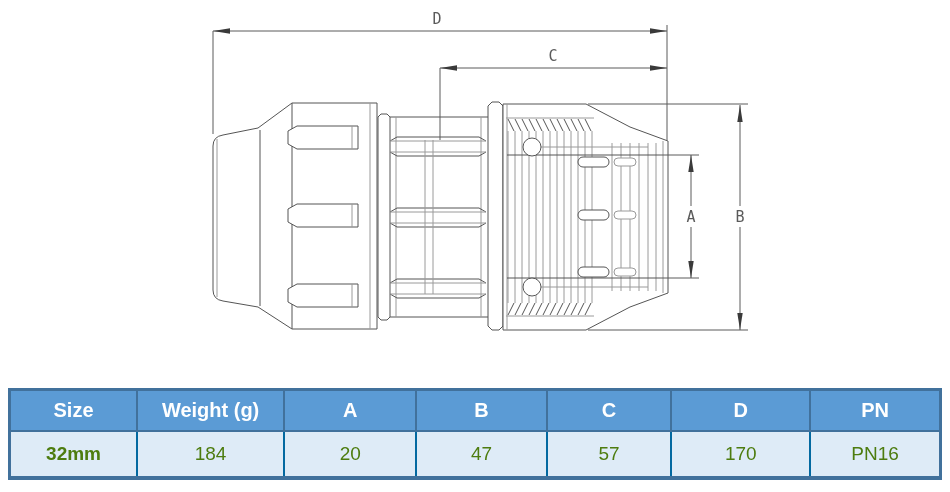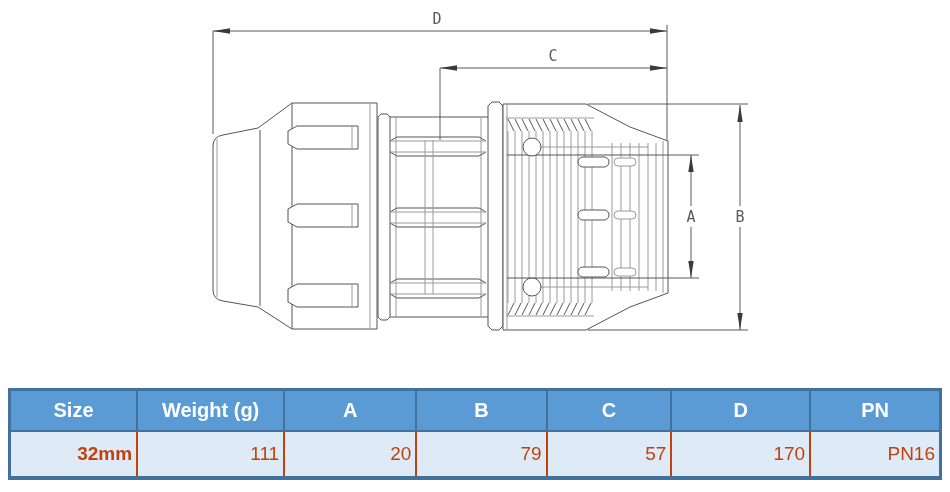--- a/index.html
+++ b/index.html
@@ -14,22 +14,22 @@
   .dim{stroke:#5a5a5a;stroke-width:1;fill:none;}
   .arr{fill:#3a3a3a;stroke:none;}
   .dimtxt{font-family:"DejaVu Sans Mono", monospace;font-size:15px;fill:#5a5a5a;}
   .lblbg{fill:#ffffff;stroke:none;}
   
   .table-wrap{margin:3px 8px 0 8px;}
   table.spec{width:100%;border-collapse:collapse;table-layout:fixed;
              border:3px solid #41719C;border-bottom-width:4px;}
   table.spec th{background:#5B9BD5;color:#ffffff;font-weight:bold;font-size:20px;
                 padding:8px 4px;border:2px solid #41719C;text-align:center;}
-  table.spec td{background:#DEEBF7;color:#c2410c;font-size:19px;
-                padding:11px 4px;border:2px solid #c2410c;text-align:right;}
+  table.spec td{background:#DEEBF7;color:#4d7c0f;font-size:19px;
+                padding:11px 4px;border:2px solid #0369a1;text-align:center;}
   table.spec td.size-cell{font-weight:bold;}
 </style>
 </head>
 <body>
 
 <div class="page">
 
   <svg class="drawing" width="950" height="385" viewBox="0 0 950 385">
 
     <g>
@@ -215,23 +215,23 @@
           <th>A</th>
           <th>B</th>
           <th>C</th>
           <th>D</th>
           <th>PN</th>
         </tr>
       </thead>
       <tbody>
         <tr>
           <td class="size-cell">32mm</td>
-          <td>111</td>
+          <td>184</td>
           <td>20</td>
-          <td>79</td>
+          <td>47</td>
           <td>57</td>
           <td>170</td>
           <td>PN16</td>
         </tr>
       </tbody>
     </table>
   </div>
 
 </div>
 

